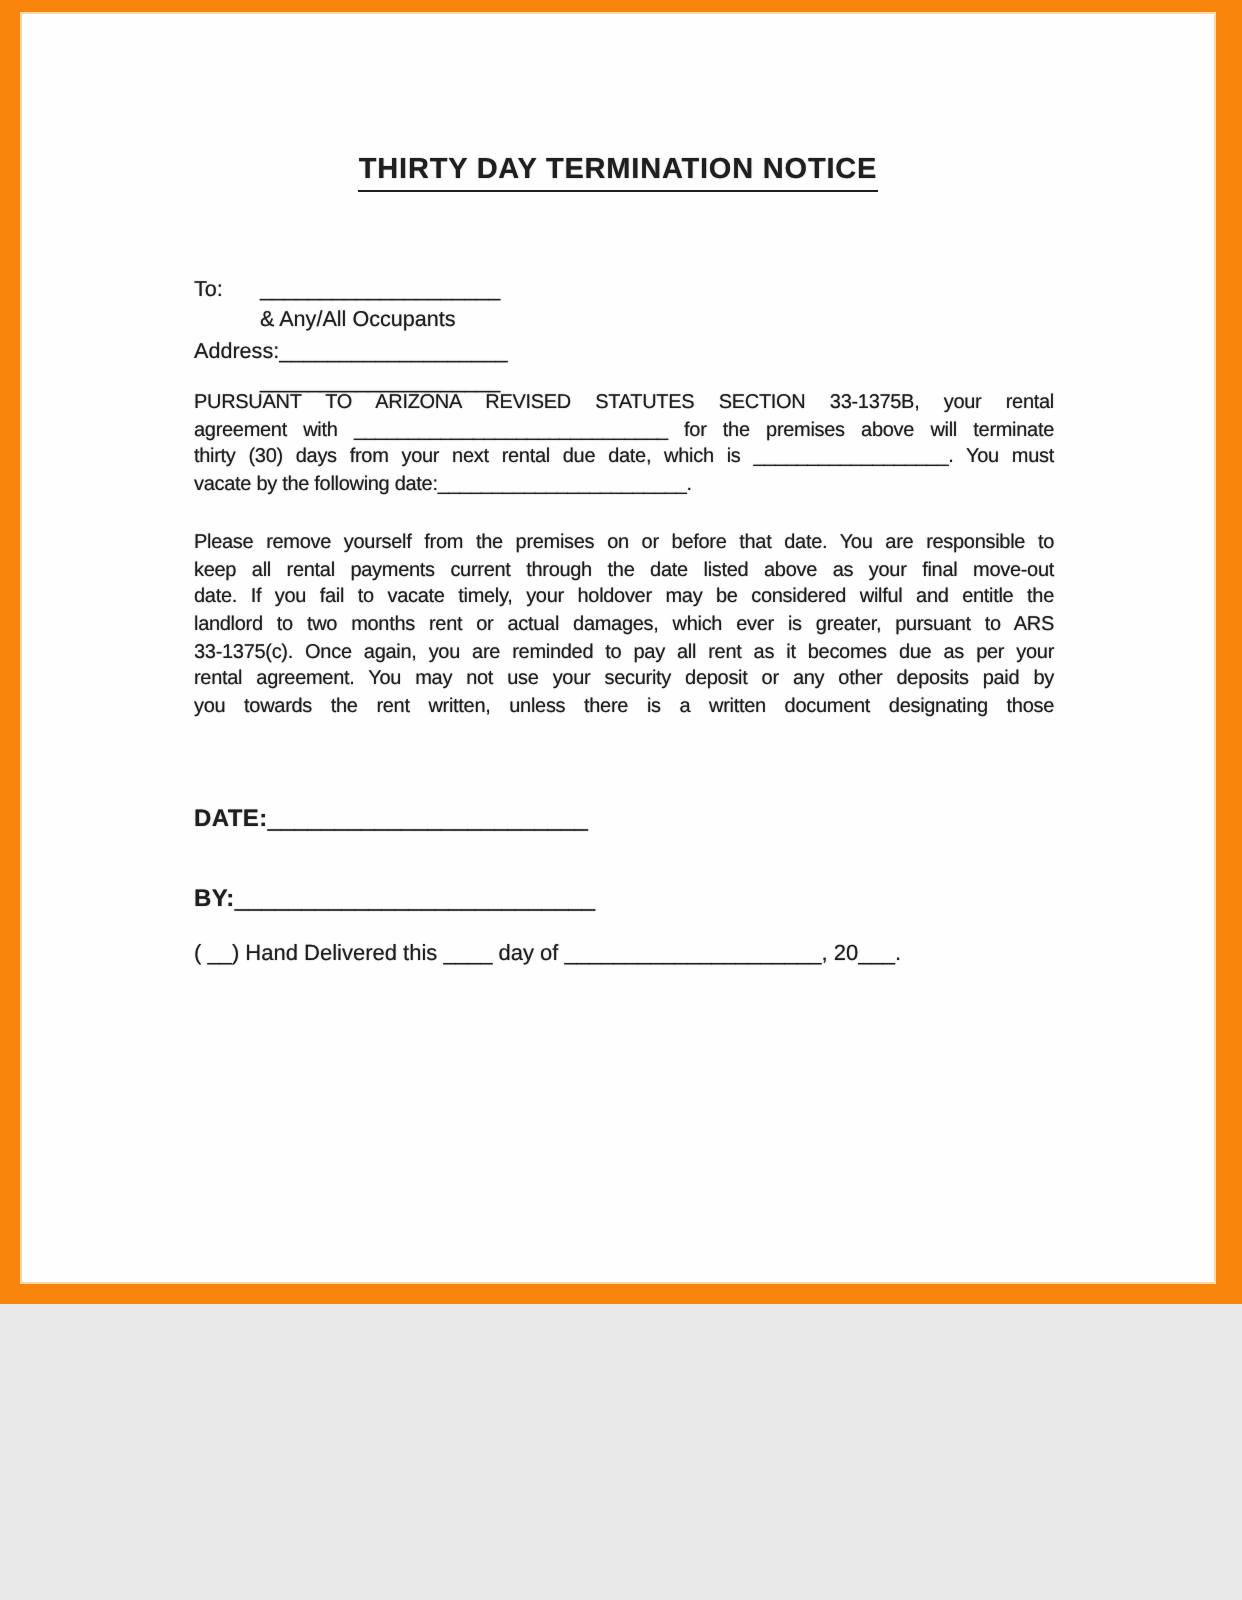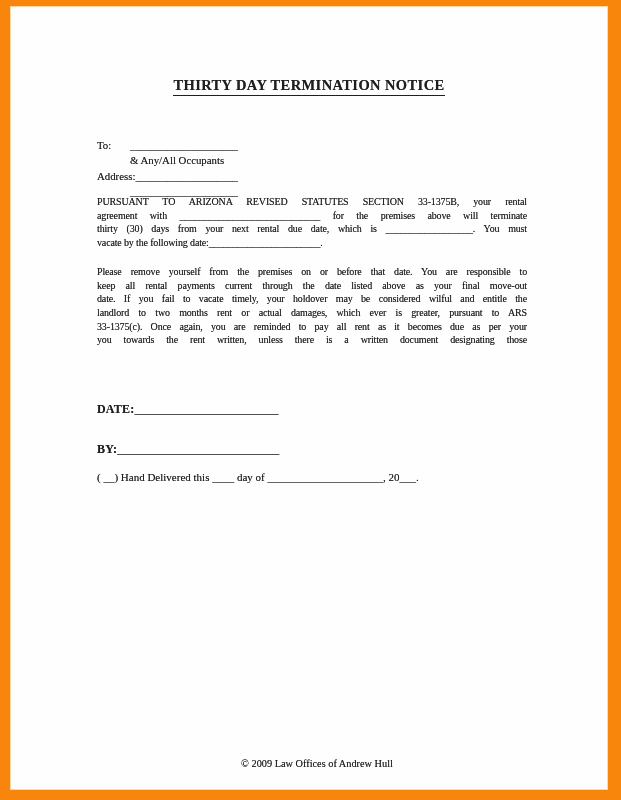--- a/index.html
+++ b/index.html
@@ -4,29 +4,29 @@
 <style>
   :root{
     --orange:#f8860d;
     --ink:#1f1f1f;
   }
   html,body{
     margin:0;padding:0;background:#e9e9e9;
   }
   .page{
     position:relative;
-    width:621px;height:800px;
+    width:621px;height:652px;
     box-sizing:border-box;
     background:#fefefe;
     border-top:6px solid var(--orange);
     border-left:10px solid var(--orange);
     border-right:13px solid var(--orange);
     border-bottom:10px solid var(--orange);
     box-shadow: inset 0 0 0 1px #fcd9a6;
-    font-family:Liberation Serif, serif;
+    font-family:Liberation Sans, sans-serif;
     color:var(--ink);
     overflow:hidden;
     padding-left:41px;
   }
   .page *{color:var(--ink); text-shadow:0 0 0.6px rgba(45,45,45,.7);}
 
   .title{
     position:absolute;top:71px;left:0;right:0;
     margin:0;text-align:center;
     font-size:14.5px;font-weight:600;letter-spacing:.4px;
@@ -90,20 +90,21 @@
     <div class="jline">thirty (30) days from your next rental due date, which is __________________.  You must</div>
     <div class="jline last">vacate by the following date:_______________________.</div>
   </div>
 
   <div class="para p2">
     <div class="jline">Please remove yourself from the premises on or before that date.  You are responsible to</div>
     <div class="jline">keep all rental payments current through the date listed above as your final move-out</div>
     <div class="jline">date.  If you fail to vacate timely, your holdover may be considered wilful and entitle the</div>
     <div class="jline">landlord to two months rent or actual damages, which ever is greater, pursuant to ARS</div>
     <div class="jline">33-1375(c).  Once again, you are reminded to pay all rent as it becomes due as per your</div>
+    <div class="jline">rental agreement.  You may not use your security deposit or any other deposits paid by</div>
     <div class="jline">you towards the rent written, unless there is a written document designating those</div>
   </div>
 
   <div class="sigline sig-date"><span class="siglbl">DATE:</span><span>________________________</span></div>
 
   <div class="sigline sig-by"><span class="siglbl">BY:</span><span>___________________________</span></div>
 
   <div class="dline d-hand">( __) Hand Delivered this ____ day of _____________________, 20___.</div>
 
 

